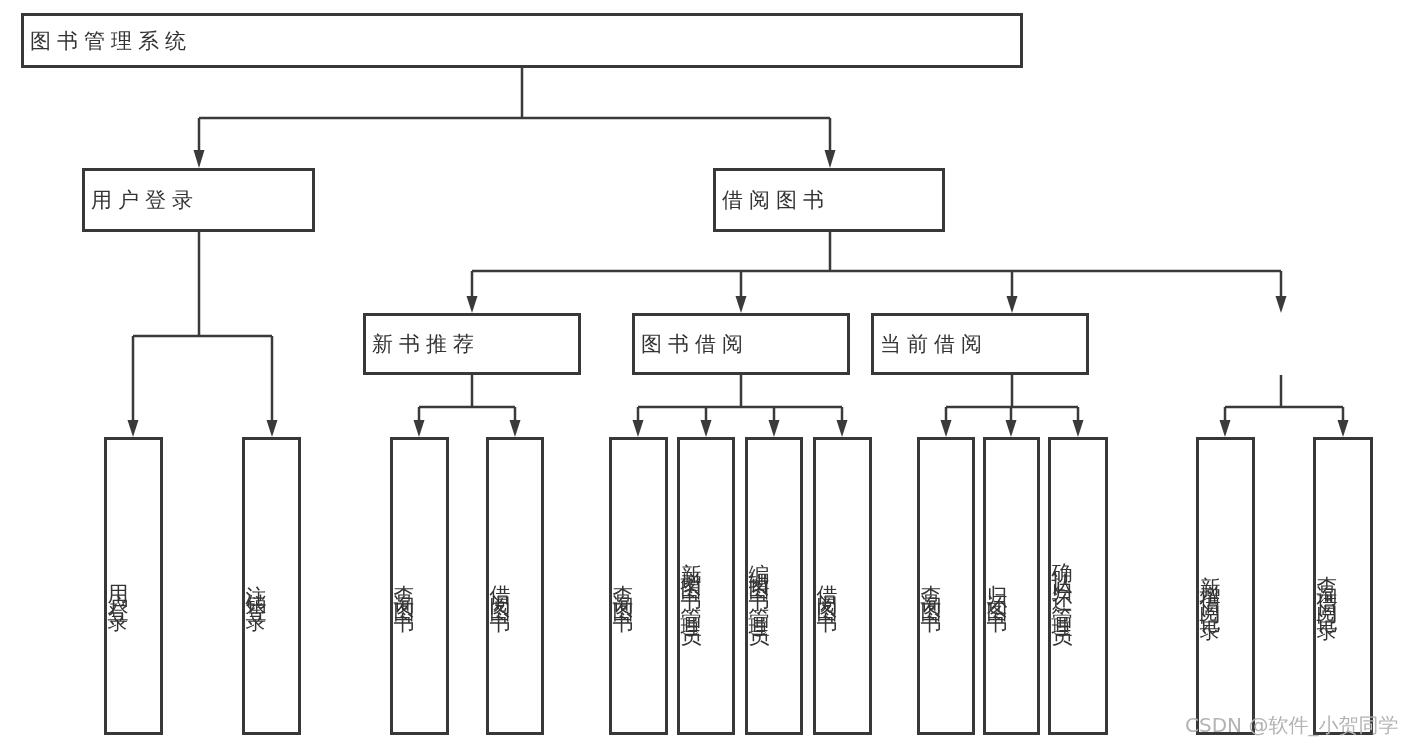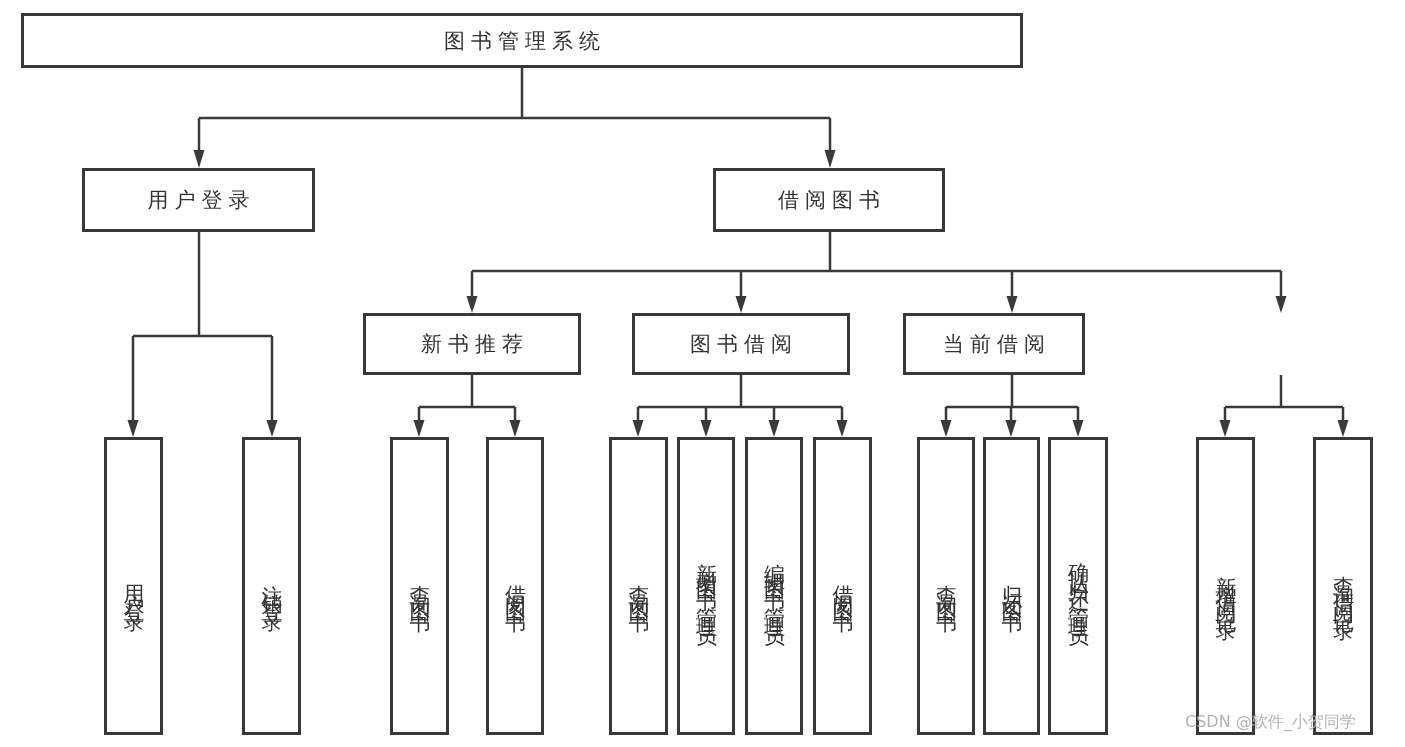--- a/index.html
+++ b/index.html
@@ -15,34 +15,34 @@
     background:var(--background);overflow:hidden;
     font-family:"DejaVu Sans","Liberation Sans",sans-serif;
     color:var(--text);
   }
   #connectors{position:absolute;left:0;top:0;width:1405px;height:747px;}
   .connector{stroke:var(--line);stroke-width:2.5;fill:none;}
   .arrowhead{fill:var(--line);stroke:none;}
   .box{
     position:absolute;box-sizing:border-box;background:#fff;
     border:3px solid var(--box_border);
-    display:flex;align-items:center;justify-content:center;
+    display:flex;align-items:center;
   }
   .box.h span{
     font-size:21px;letter-spacing:6px;text-indent:6px;
     white-space:nowrap;color:var(--text);
   }
   .box.v span{
     writing-mode:vertical-rl;text-orientation:mixed;
     font-size:21px;letter-spacing:9px;line-height:1;
     color:var(--text);white-space:nowrap;
   }
   #watermark{
     position:absolute;left:1185px;top:712px;z-index:5;
-    font-size:16px;color:var(--watermark);white-space:nowrap;
+    font-size:20px;color:var(--watermark);white-space:nowrap;
   }
 </style>
 </head>
 <body>
 
 <div id="canvas">
 
   <svg id="connectors" viewBox="0 0 1405 747" xmlns="http://www.w3.org/2000/svg">
     <g>
       <path class="connector" d="M522,68 V118 M199,118 H830 M199,118 V150 M830,118 V150"></path>
@@ -96,21 +96,21 @@
   <div class="box h" style="left:713px;top:168px;width:232px;height:64px">
     <span>借阅图书</span>
   </div>
 
   <div class="box h" style="left:363px;top:313px;width:218px;height:62px">
     <span>新书推荐</span>
   </div>
   <div class="box h" style="left:632px;top:313px;width:218px;height:62px">
     <span>图书借阅</span>
   </div>
-  <div class="box h" style="left:903px;top:313px;width:182px;height:62px">
+  <div class="box h" style="left:871px;top:313px;width:218px;height:62px">
     <span>当前借阅</span>
   </div>
 
   <div class="box v" style="left:104px;top:437px;width:59px;height:298px">
     <span>用户登录</span>
   </div>
   <div class="box v" style="left:242px;top:437px;width:59px;height:298px">
     <span>注销登录</span>
   </div>
 

